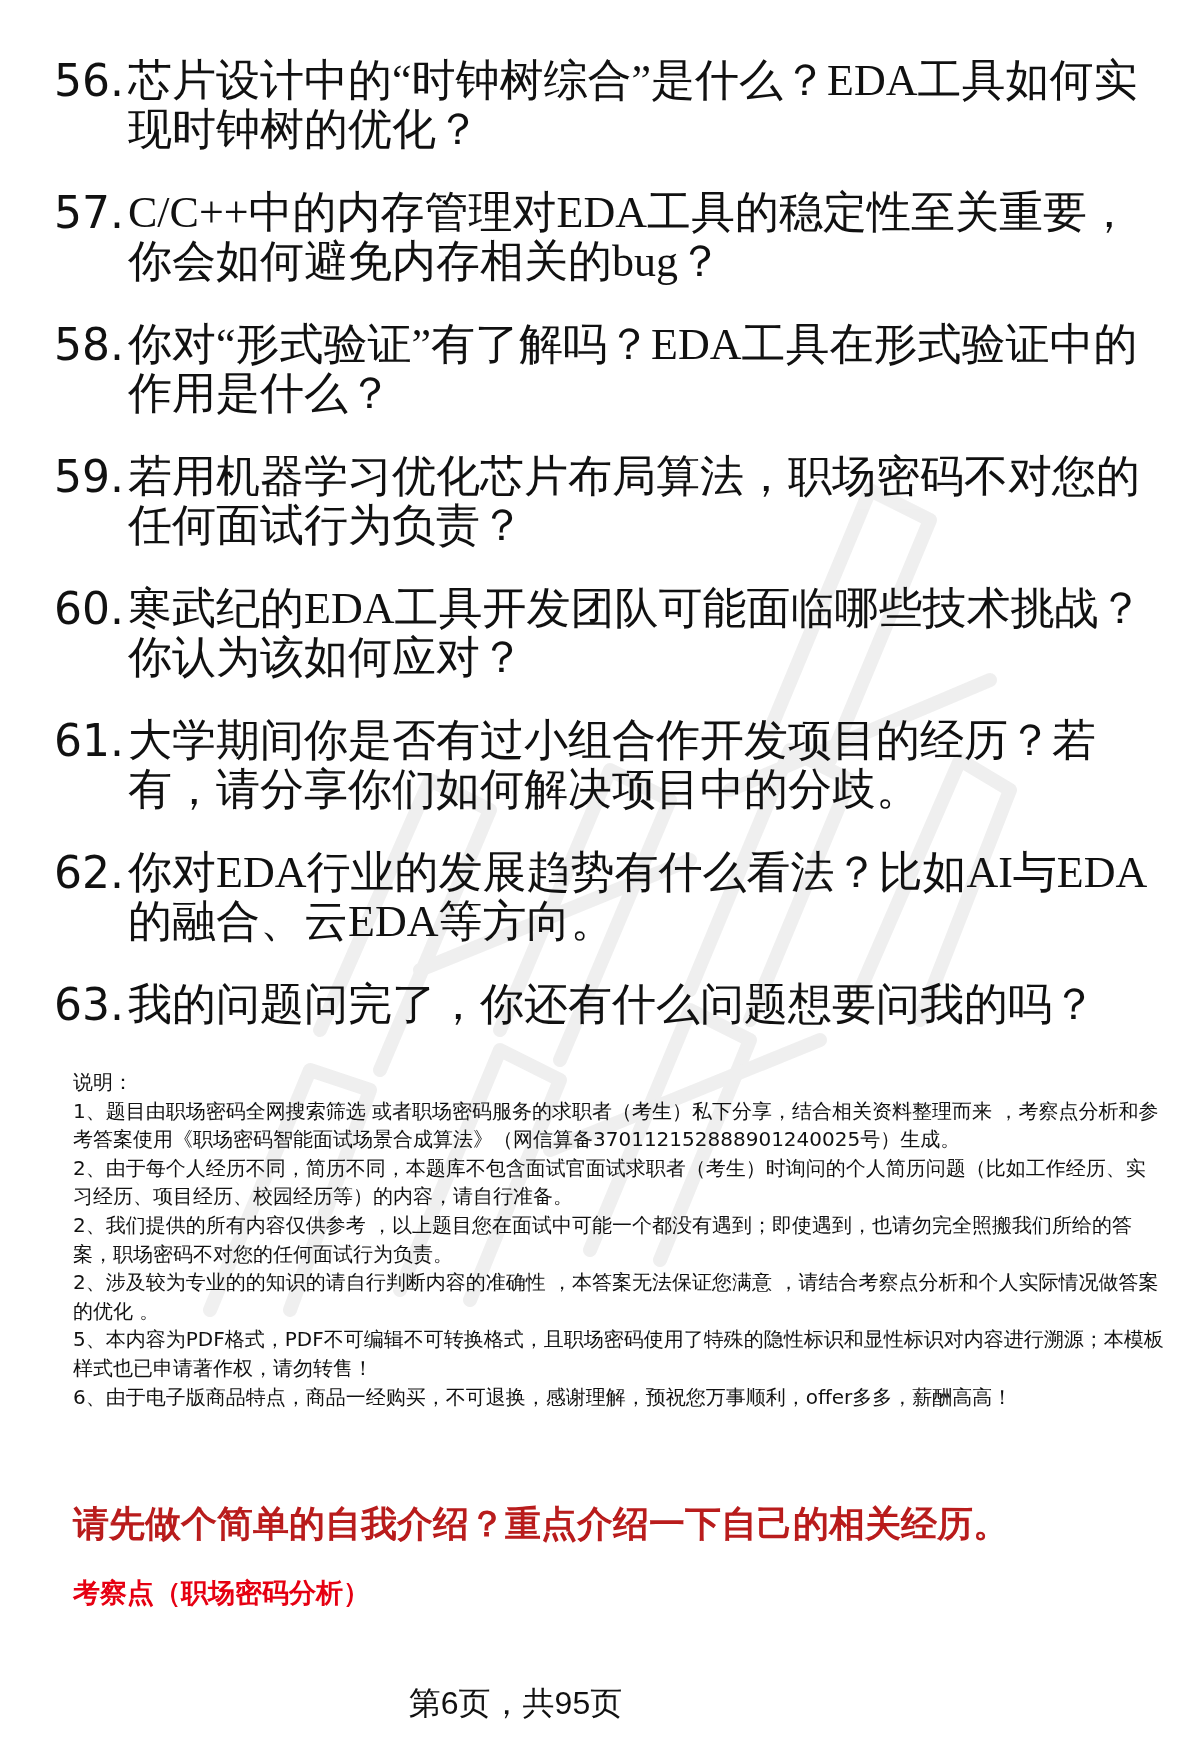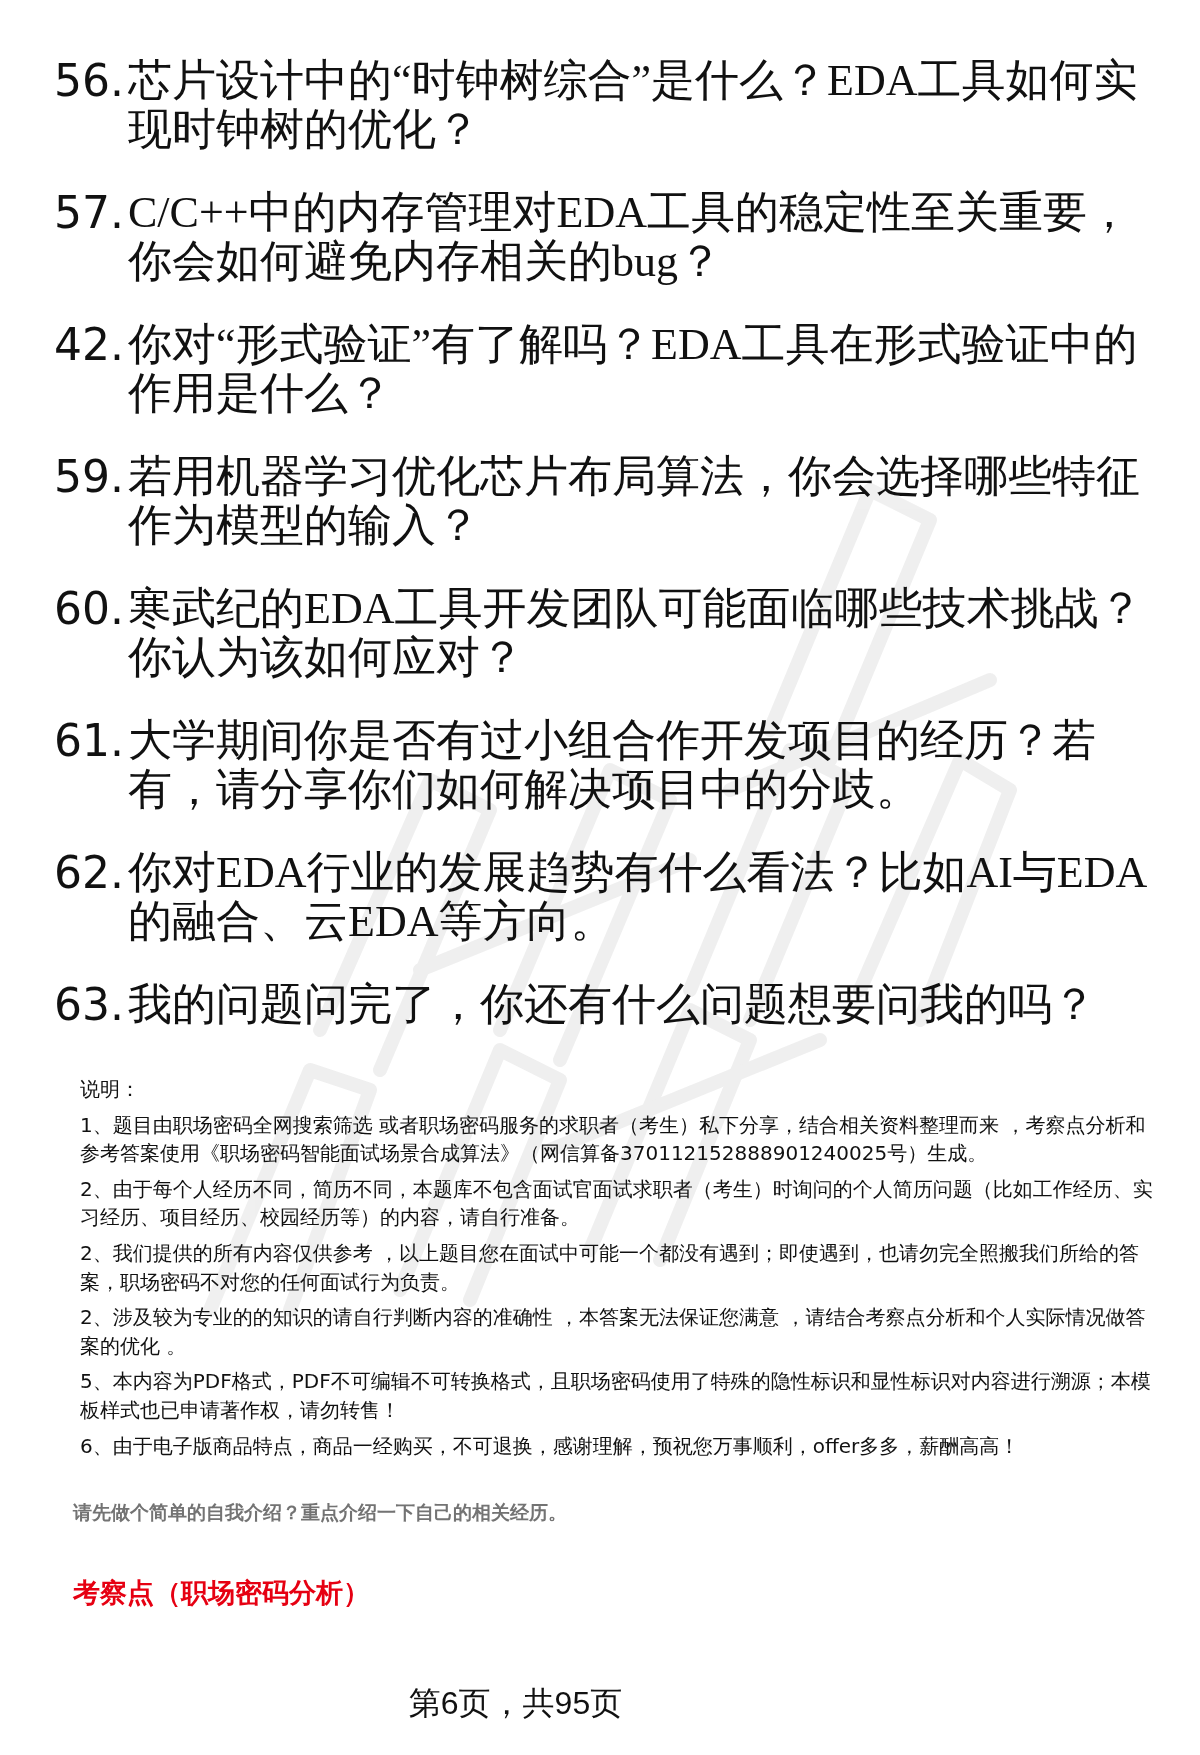--- a/index.html
+++ b/index.html
@@ -54,30 +54,30 @@
     .notes {
       position: absolute;
       left: 73px;
       top: 1068px;
       width: 1092px;
       font-size: 20px;
       line-height: 28.6px;
       color: #111;
     }
     .notes p {
-      margin: 7px;
+      margin: 0;
       word-break: break-all;
     }
     .red-q {
       position: absolute;
       left: 73px;
       top: 1500px;
-      font-size: 19px;
+      font-size: 36px;
       font-weight: bold;
-      color: #737373;
+      color: #b91c1c;
       white-space: nowrap;
     }
     .red-h {
       position: absolute;
       left: 73px;
       top: 1575px;
       font-size: 27px;
       font-weight: bold;
       color: #e60012;
       white-space: nowrap;
@@ -118,26 +118,26 @@
   <div class="questions">
     <div class="q">
       <span class="num">56.</span>
       <span class="text">芯片设计中的“时钟树综合”是什么？EDA工具如何实现时钟树的优化？</span>
     </div>
     <div class="q">
       <span class="num">57.</span>
       <span class="text">C/C++中的内存管理对EDA工具的稳定性至关重要，你会如何避免内存相关的bug？</span>
     </div>
     <div class="q">
-      <span class="num">42.</span>
+      <span class="num">58.</span>
       <span class="text">你对“形式验证”有了解吗？EDA工具在形式验证中的作用是什么？</span>
     </div>
     <div class="q">
       <span class="num">59.</span>
-      <span class="text">若用机器学习优化芯片布局算法，你会选择哪些特征作为模型的输入？</span>
+      <span class="text">若用机器学习优化芯片布局算法，职场密码不对您的任何面试行为负责？</span>
     </div>
     <div class="q">
       <span class="num">60.</span>
       <span class="text">寒武纪的EDA工具开发团队可能面临哪些技术挑战？你认为该如何应对？</span>
     </div>
     <div class="q">
       <span class="num">61.</span>
       <span class="text">大学期间你是否有过小组合作开发项目的经历？若有，请分享你们如何解决项目中的分歧。</span>
     </div>
     <div class="q">

